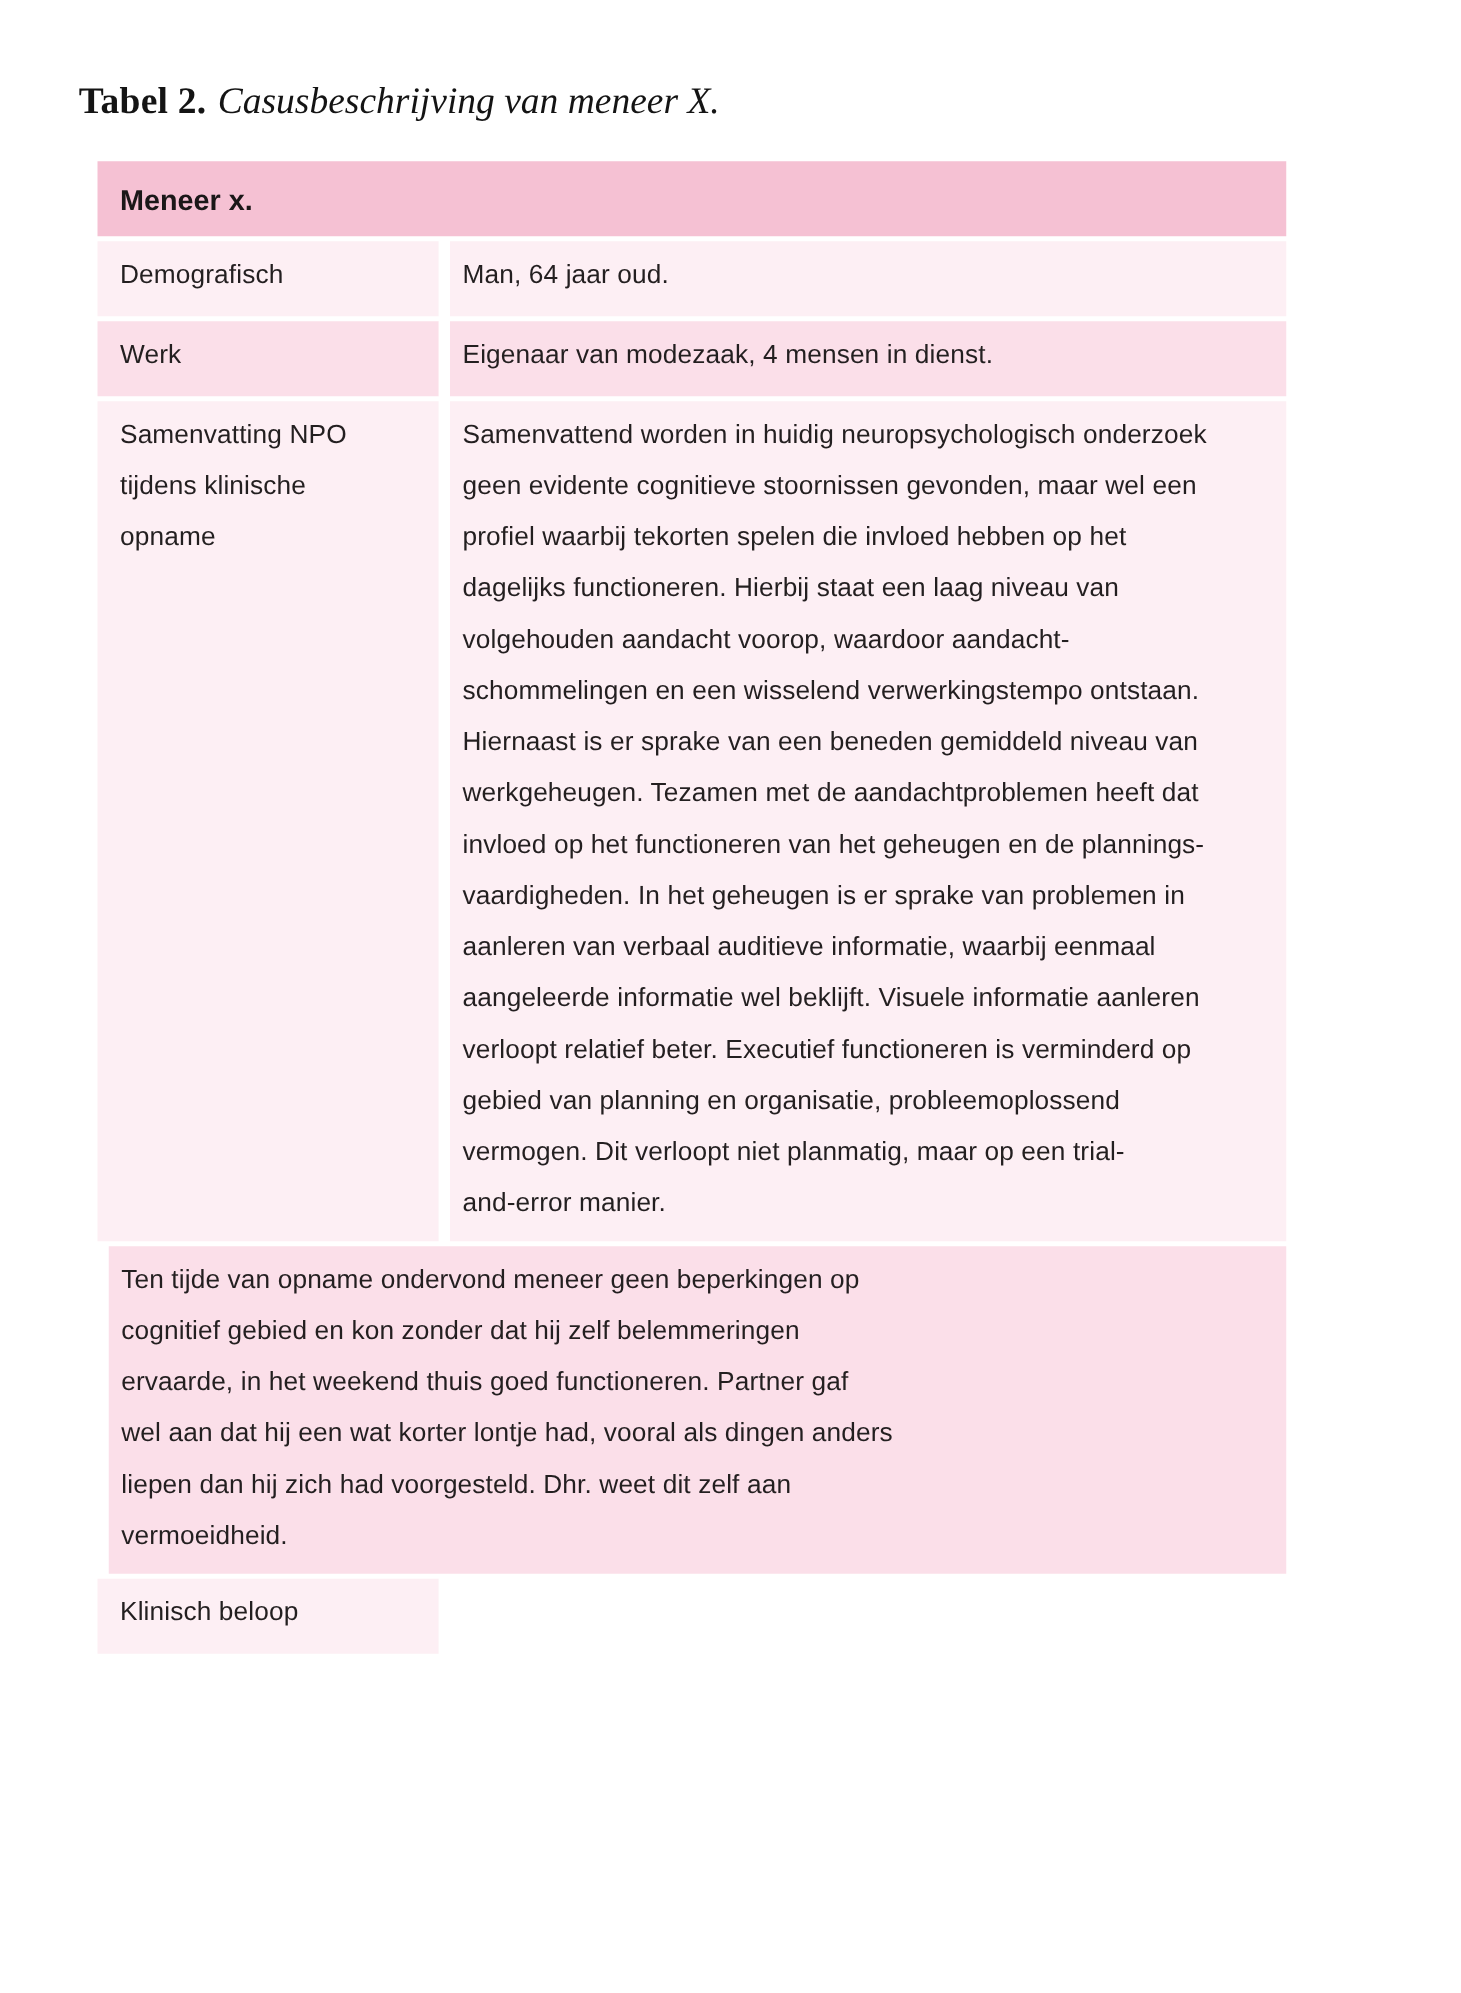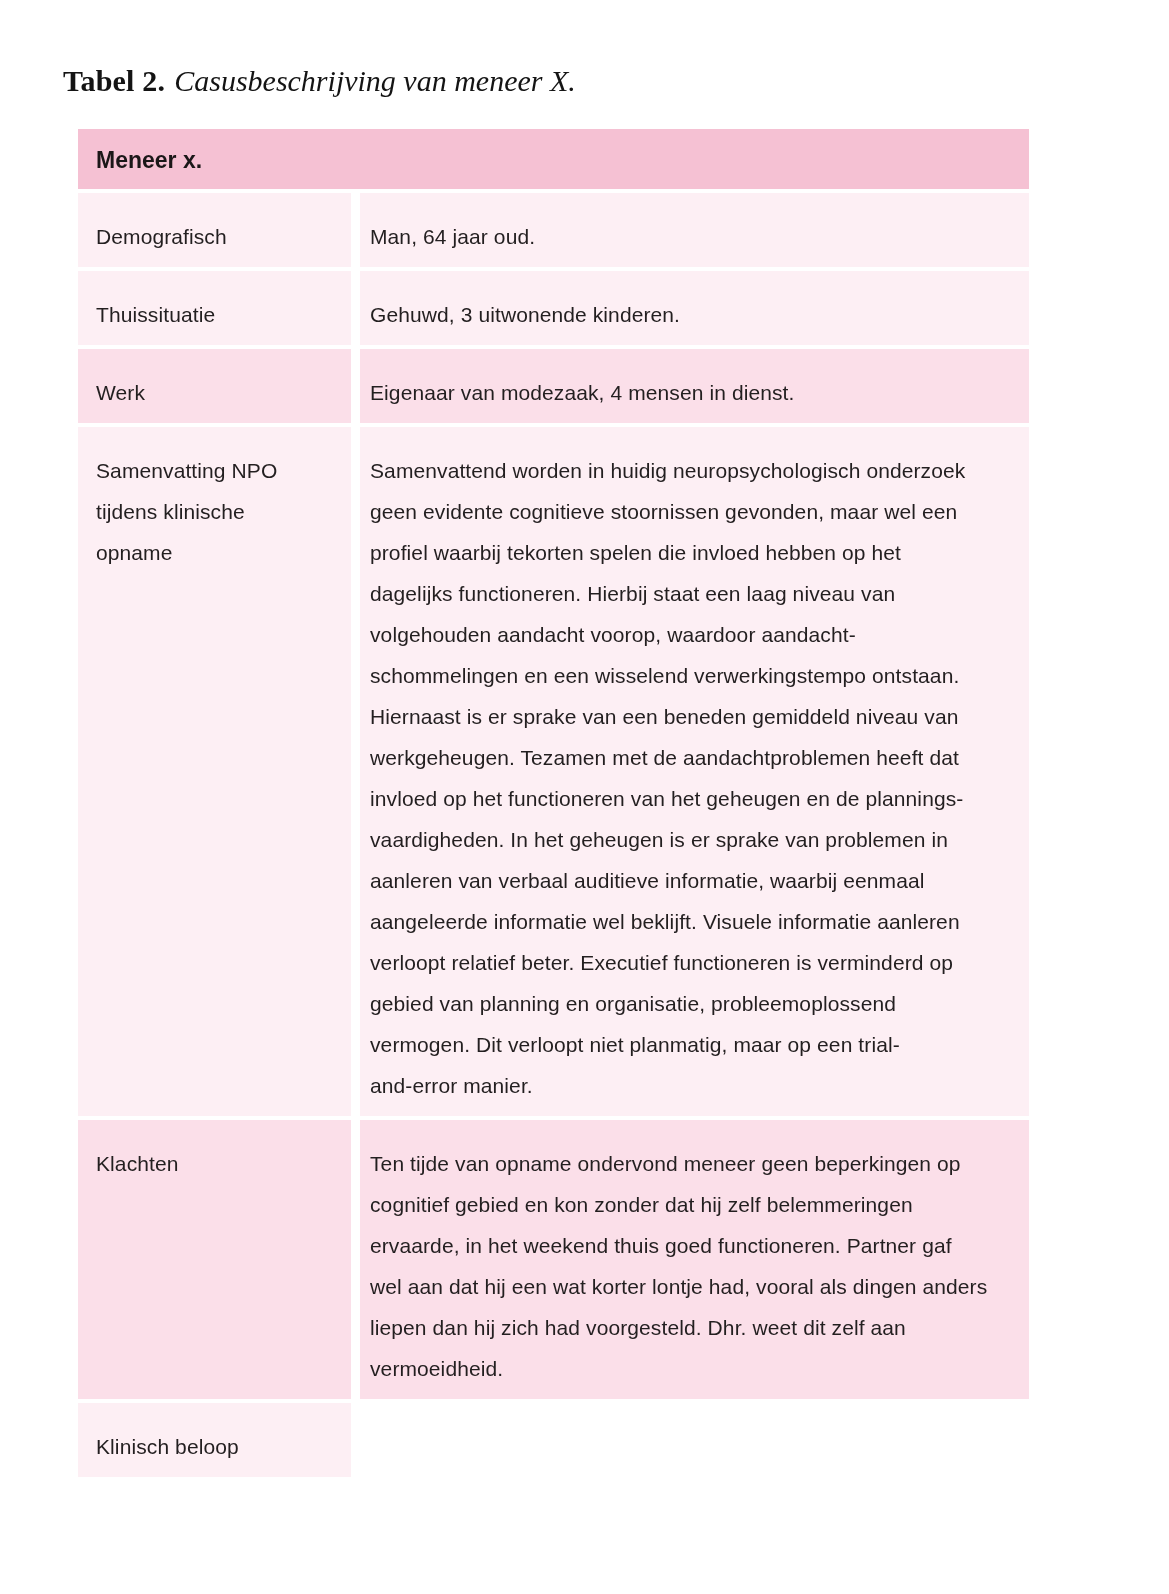--- a/index.html
+++ b/index.html
@@ -55,21 +55,21 @@
     margin-bottom: 4px;
   }
   .row:last-child { margin-bottom: 0; }
   .cell {
     font-size: 21px;
     line-height: 41px;
     letter-spacing: 0.1px;
     color: var(--text);
     white-space: pre-line;
     min-height: 60px;
-    padding-top: 23px;
+    padding-top: 6px;
     padding-bottom: 10px;
   }
   .cell.label {
     flex: 0 0 273px;
     width: 273px;
     padding-left: 18px;
     padding-right: 12px;
   }
   .gap {
     flex: 0 0 9px;
@@ -96,25 +96,20 @@
   <div class="table">
     <div class="thead">
       <span>Meneer x.</span>
     </div>
     <div id="rows">
         <div class="row light">
           <div class="cell label">Demografisch</div>
           <div class="gap"></div>
           <div class="cell value">Man, 64 jaar oud.</div>
         </div>
-        <div class="row light">
-          <div class="cell label">Thuissituatie</div>
-          <div class="gap"></div>
-          <div class="cell value">Gehuwd, 3 uitwonende kinderen.</div>
-        </div>
         <div class="row dark">
           <div class="cell label">Werk</div>
           <div class="gap"></div>
           <div class="cell value">Eigenaar van modezaak, 4 mensen in dienst.</div>
         </div>
         <div class="row light">
           <div class="cell label">Samenvatting NPO
 tijdens klinische
 opname</div>
           <div class="gap"></div>
@@ -129,21 +124,20 @@
 invloed op het functioneren van het geheugen en de plannings-
 vaardigheden. In het geheugen is er sprake van problemen in
 aanleren van verbaal auditieve informatie, waarbij eenmaal
 aangeleerde informatie wel beklijft. Visuele informatie aanleren
 verloopt relatief beter. Executief functioneren is verminderd op
 gebied van planning en organisatie, probleemoplossend
 vermogen. Dit verloopt niet planmatig, maar op een trial-
 and-error manier.</div>
         </div>
         <div class="row dark">
-          <div class="cell label">Klachten</div>
           <div class="gap"></div>
           <div class="cell value">Ten tijde van opname ondervond meneer geen beperkingen op
 cognitief gebied en kon zonder dat hij zelf belemmeringen
 ervaarde, in het weekend thuis goed functioneren. Partner gaf
 wel aan dat hij een wat korter lontje had, vooral als dingen anders
 liepen dan hij zich had voorgesteld. Dhr. weet dit zelf aan
 vermoeidheid.</div>
         </div>
         <div class="row light">
           <div class="cell label">Klinisch beloop</div>

